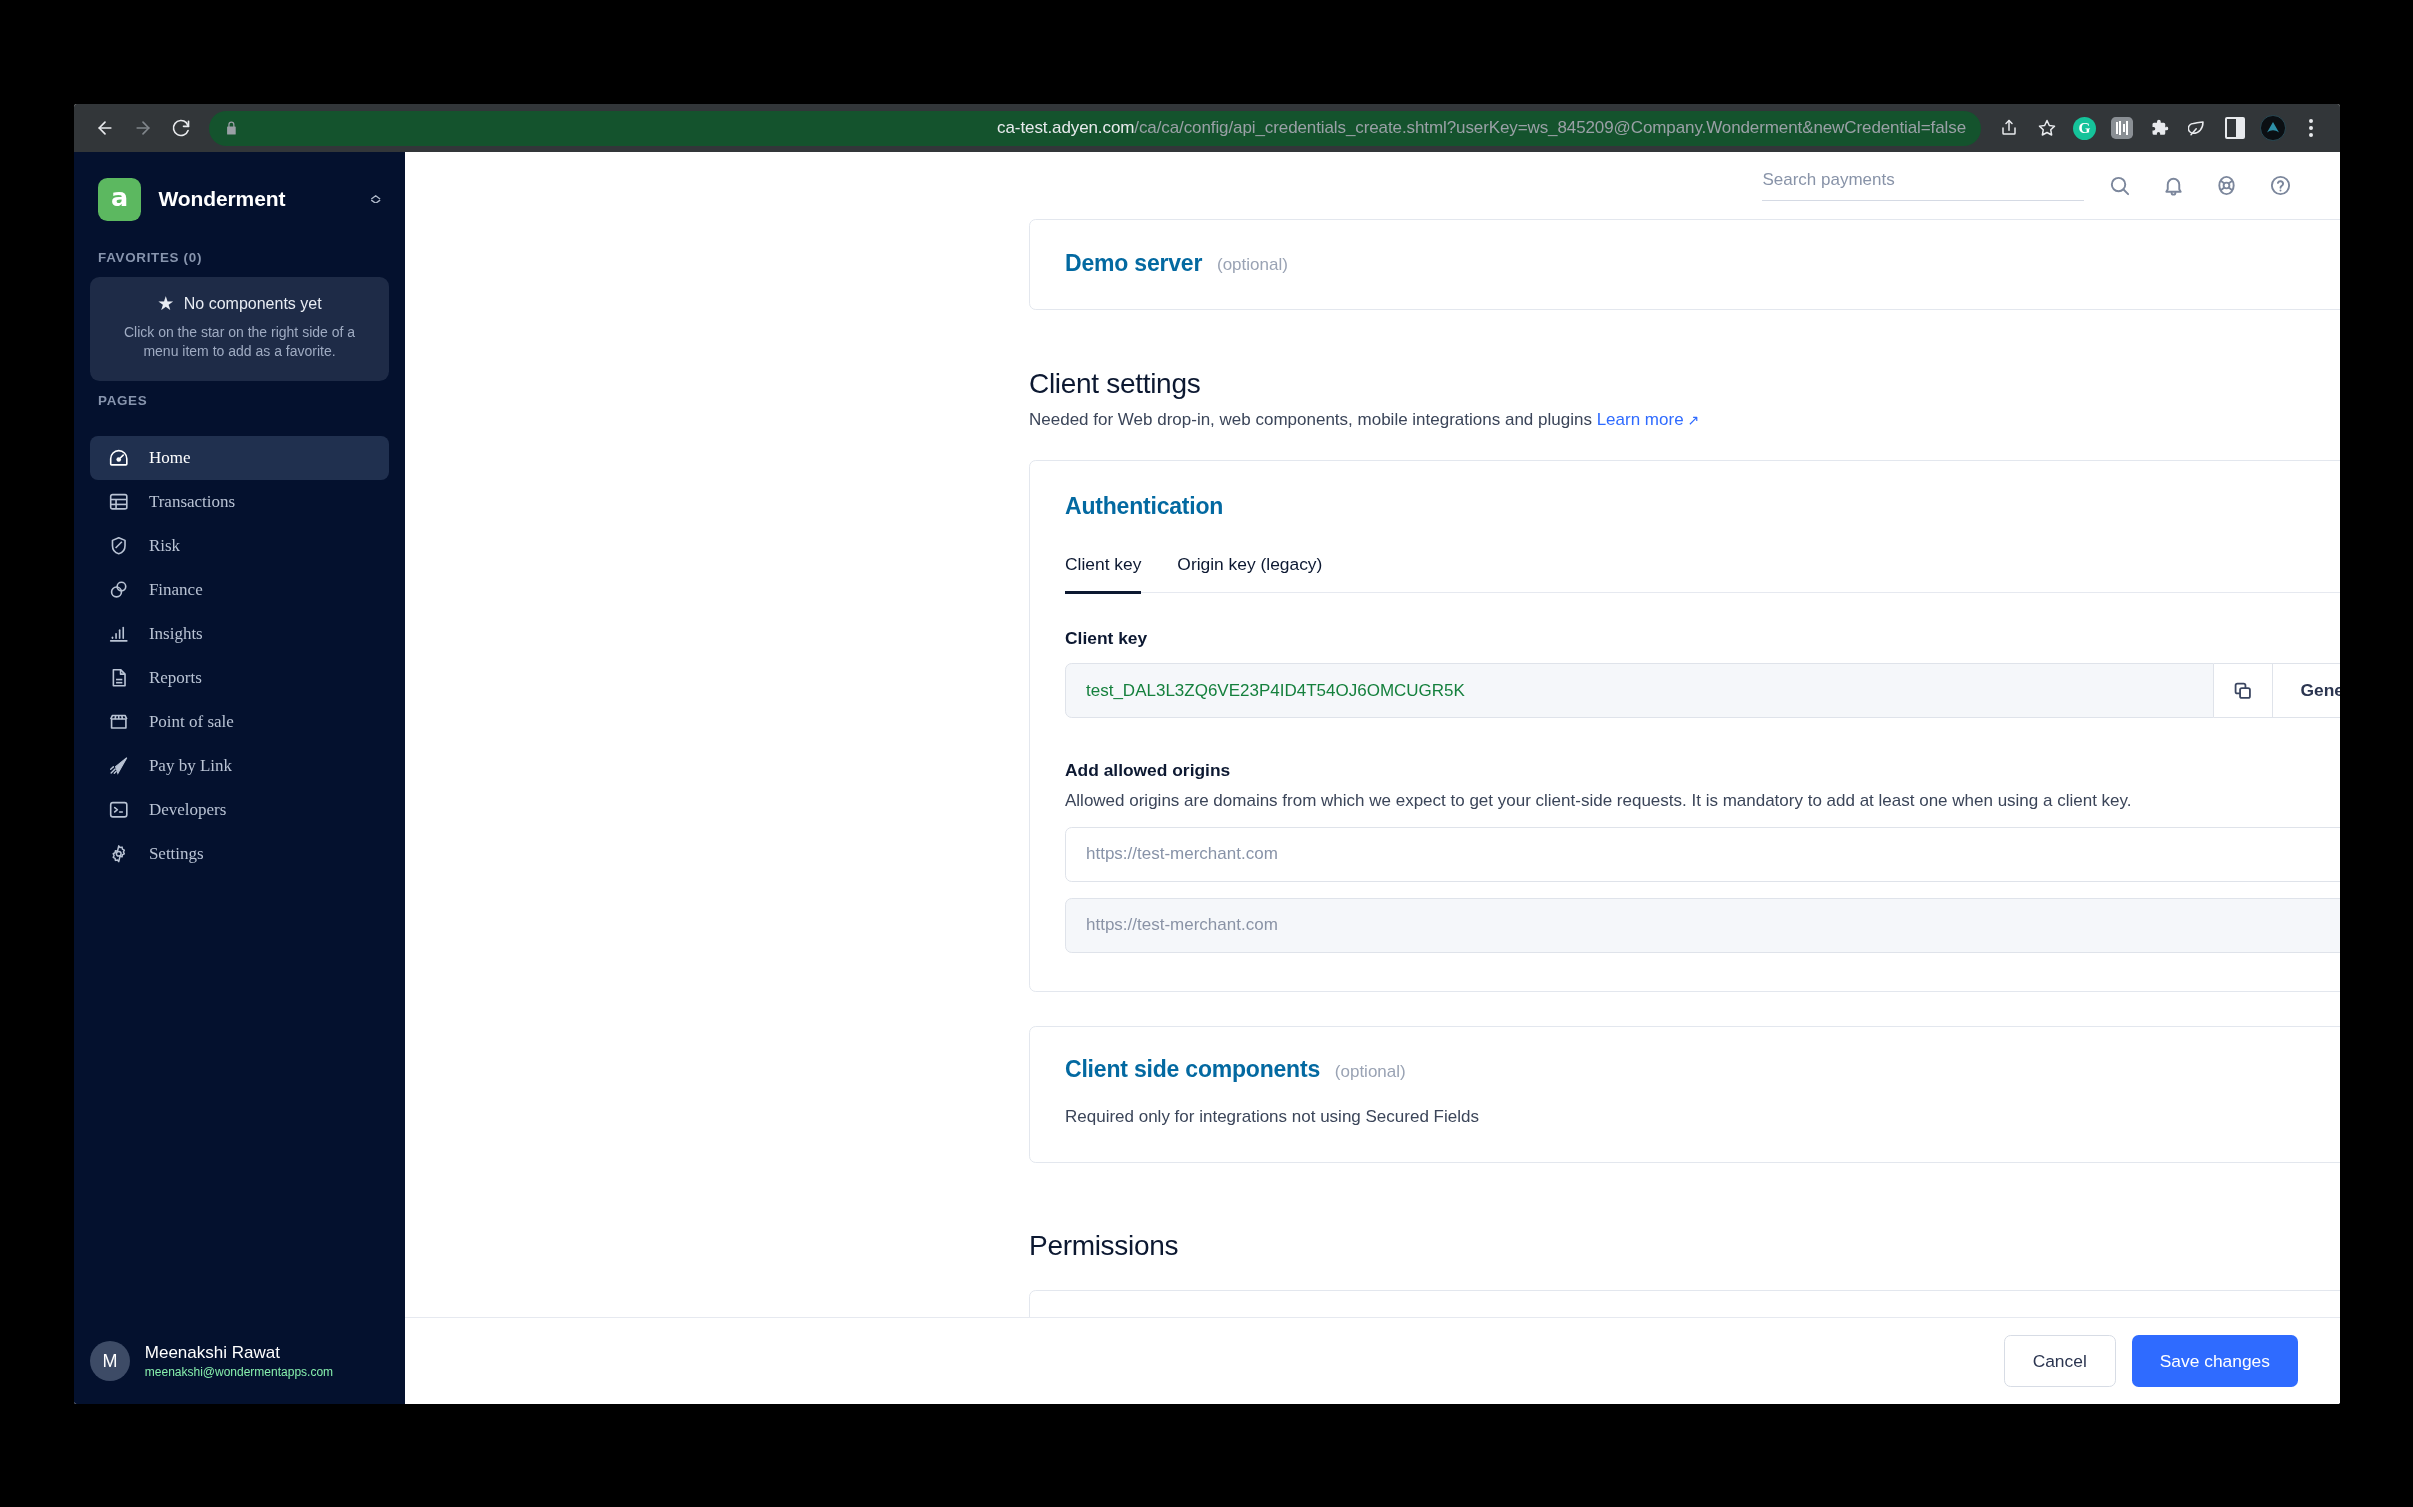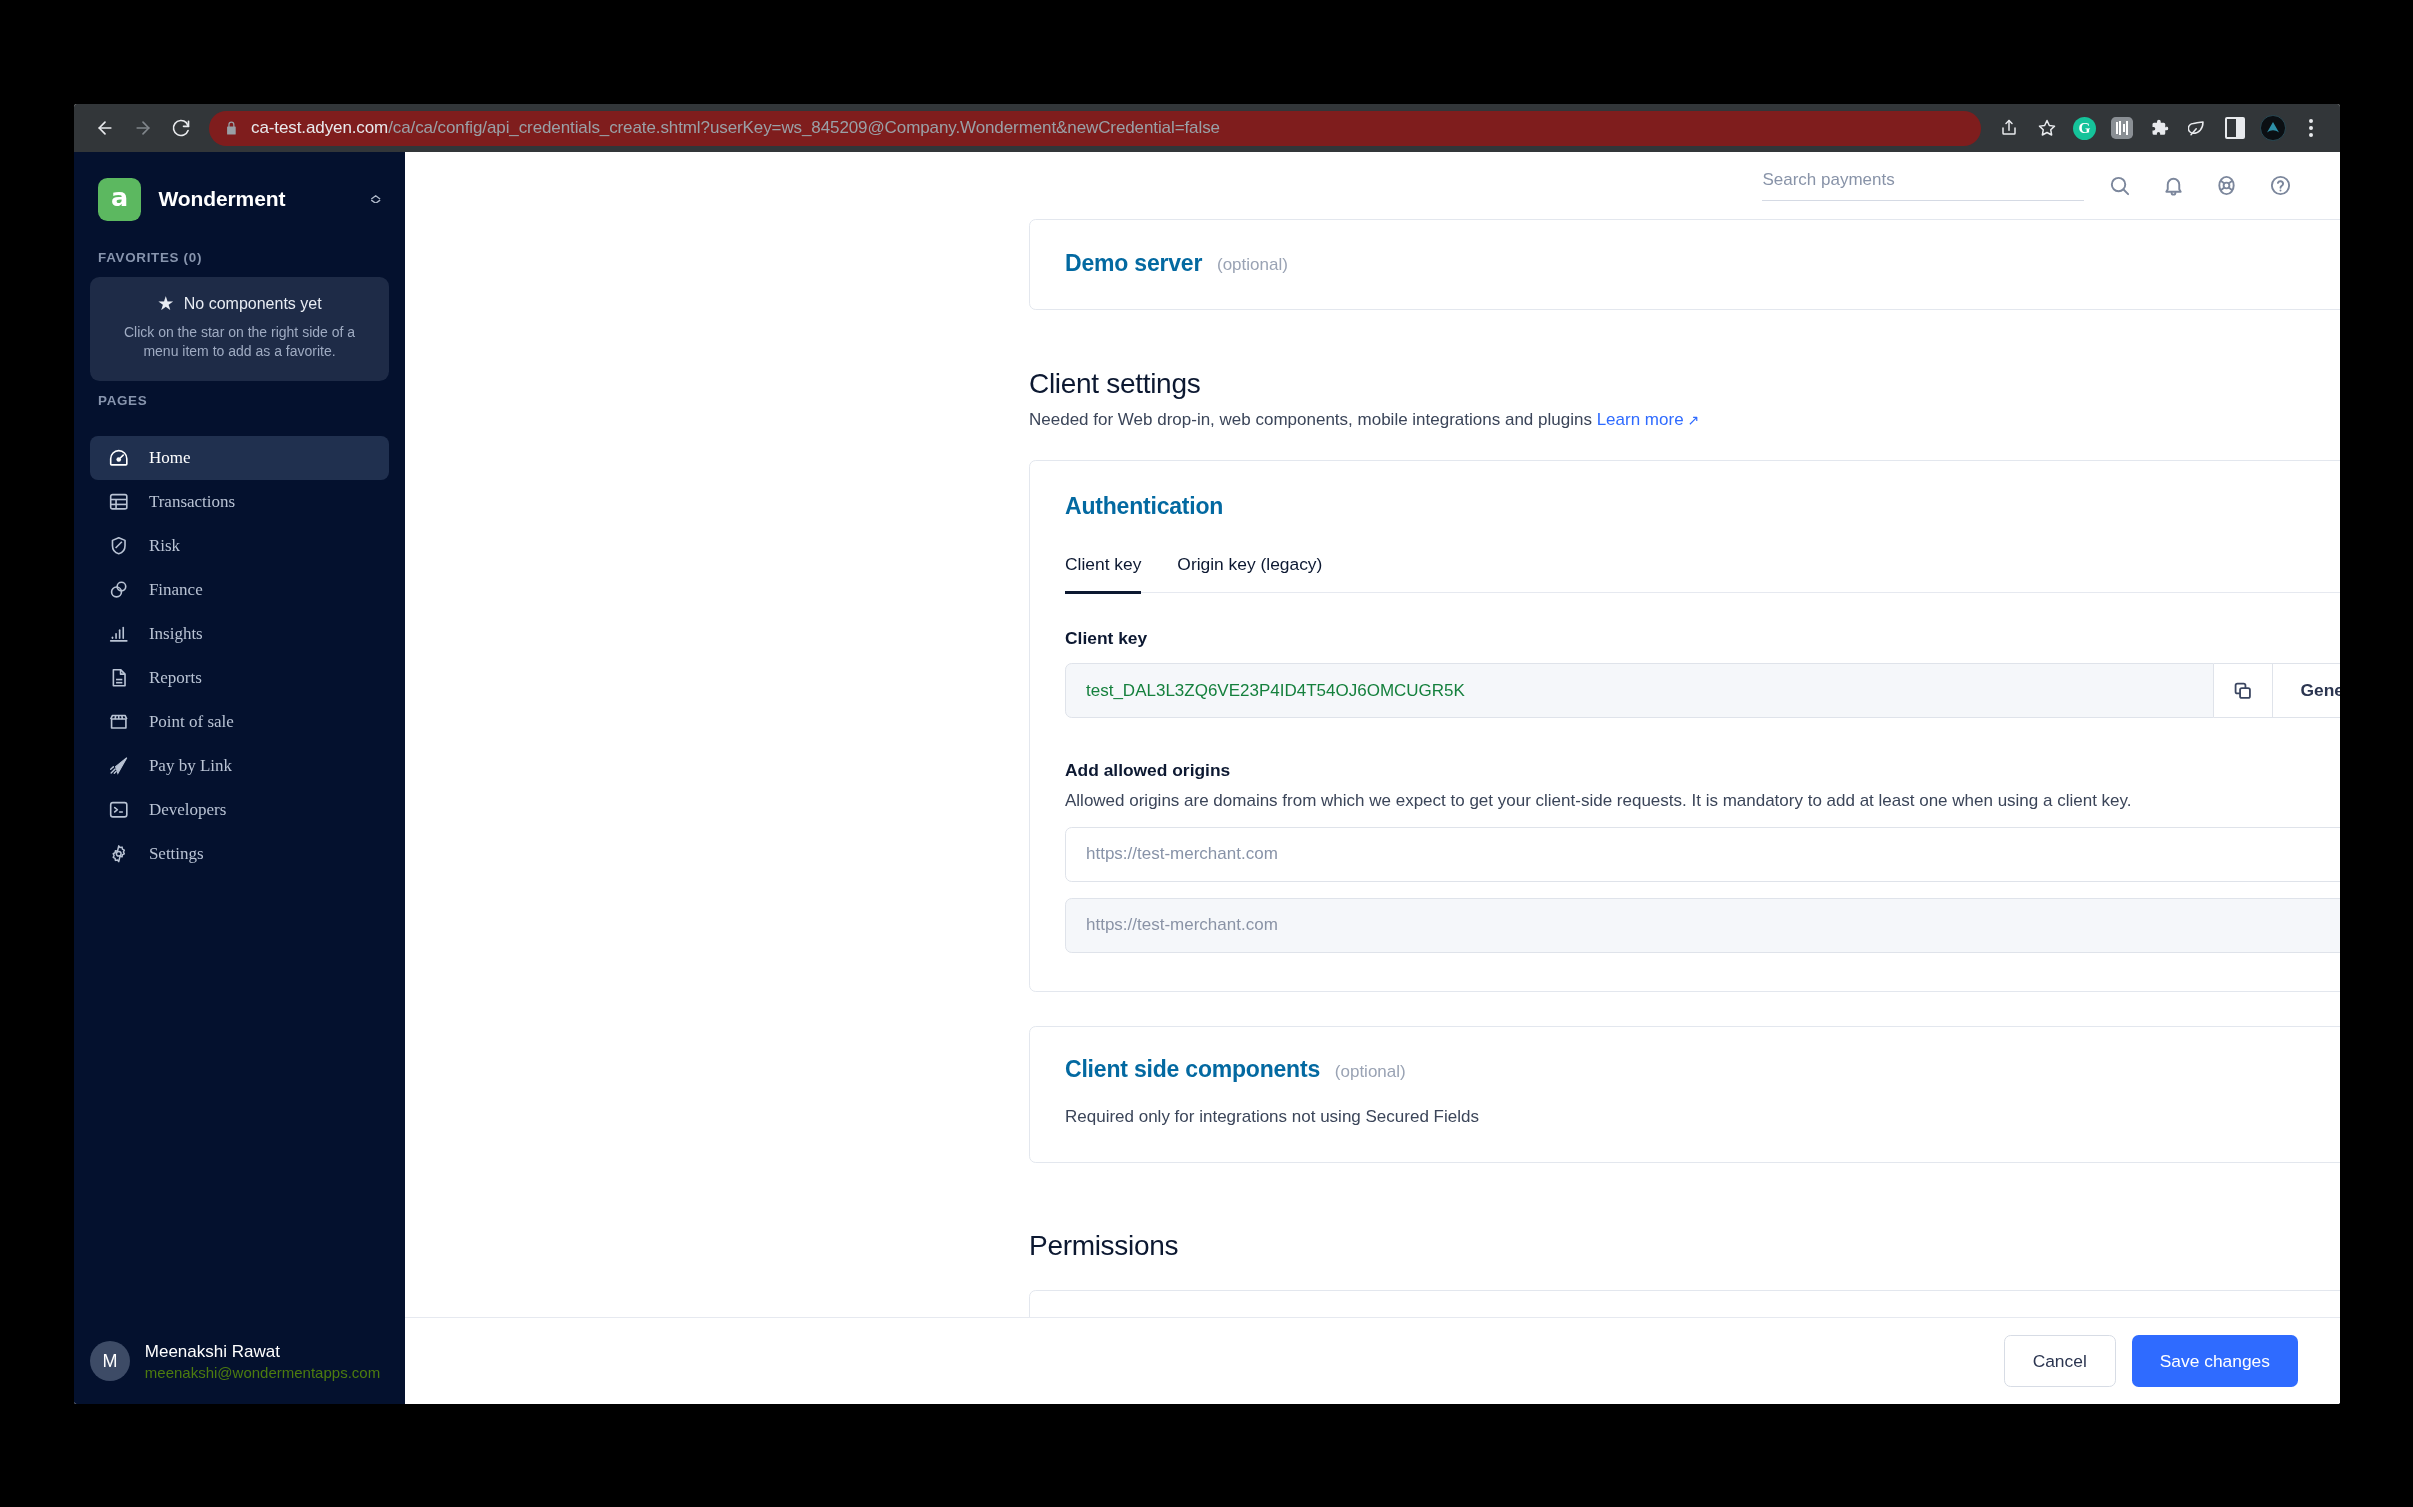--- a/index.html
+++ b/index.html
@@ -34,26 +34,27 @@
     display: flex; align-items: center; justify-content: center;
     color: #e8eaed;
     flex: none;
   }
   .nav-btn.disabled { color: #80868b; }
   .nav-btn svg { width: 20px; height: 20px; }
   .omnibox {
     flex: 1;
     height: 35px;
     margin: 0 10.7px 0 9.4px;
-    background: #7f1d1d;
+    background: #14532d;
     border-radius: 17.4px;
     display: flex;
     align-items: center;
     padding: 0 14.8px;
     overflow: hidden;
+    justify-content: space-between;
   }
   .lock-icon { width: 14.8px; height: 14.8px; flex: none; margin-right: 12px; color: #9aa0a6; }
   .url-text {
     font-size: 17px;
     color: #9aa0a6;
     white-space: nowrap;
     letter-spacing: -0.1px;
   }
   .url-text .host { color: #e8eaed; }
   .chrome-actions { display: flex; align-items: center; gap: 2.7px; flex: none; }
@@ -177,21 +178,21 @@
     display: flex; align-items: center;
   }
   .avatar {
     width: 40px; height: 40px; border-radius: 50%;
     background: #3d4b66; color: #fff;
     display: flex; align-items: center; justify-content: center;
     font-size: 18px; flex: none;
   }
   .user-meta { margin-left: 14.8px; min-width: 0; }
   .user-name { color: #fff; font-size: 17px; }
-  .user-mail { color: #4d7c0f; font-size: 15px; margin-top: 2px; }
+  .user-mail { color: #86efac; font-size: 12px; margin-top: 2px; }
 
   
   .main { flex: 1; min-width: 0; display: flex; flex-direction: column; position: relative; background: #fff; }
   .topbar {
     height: 67px; flex: none;
     display: flex; align-items: center; justify-content: flex-end;
     padding: 0 42px 0 0;
     background: #fff;
   }
   .search-wrap {

